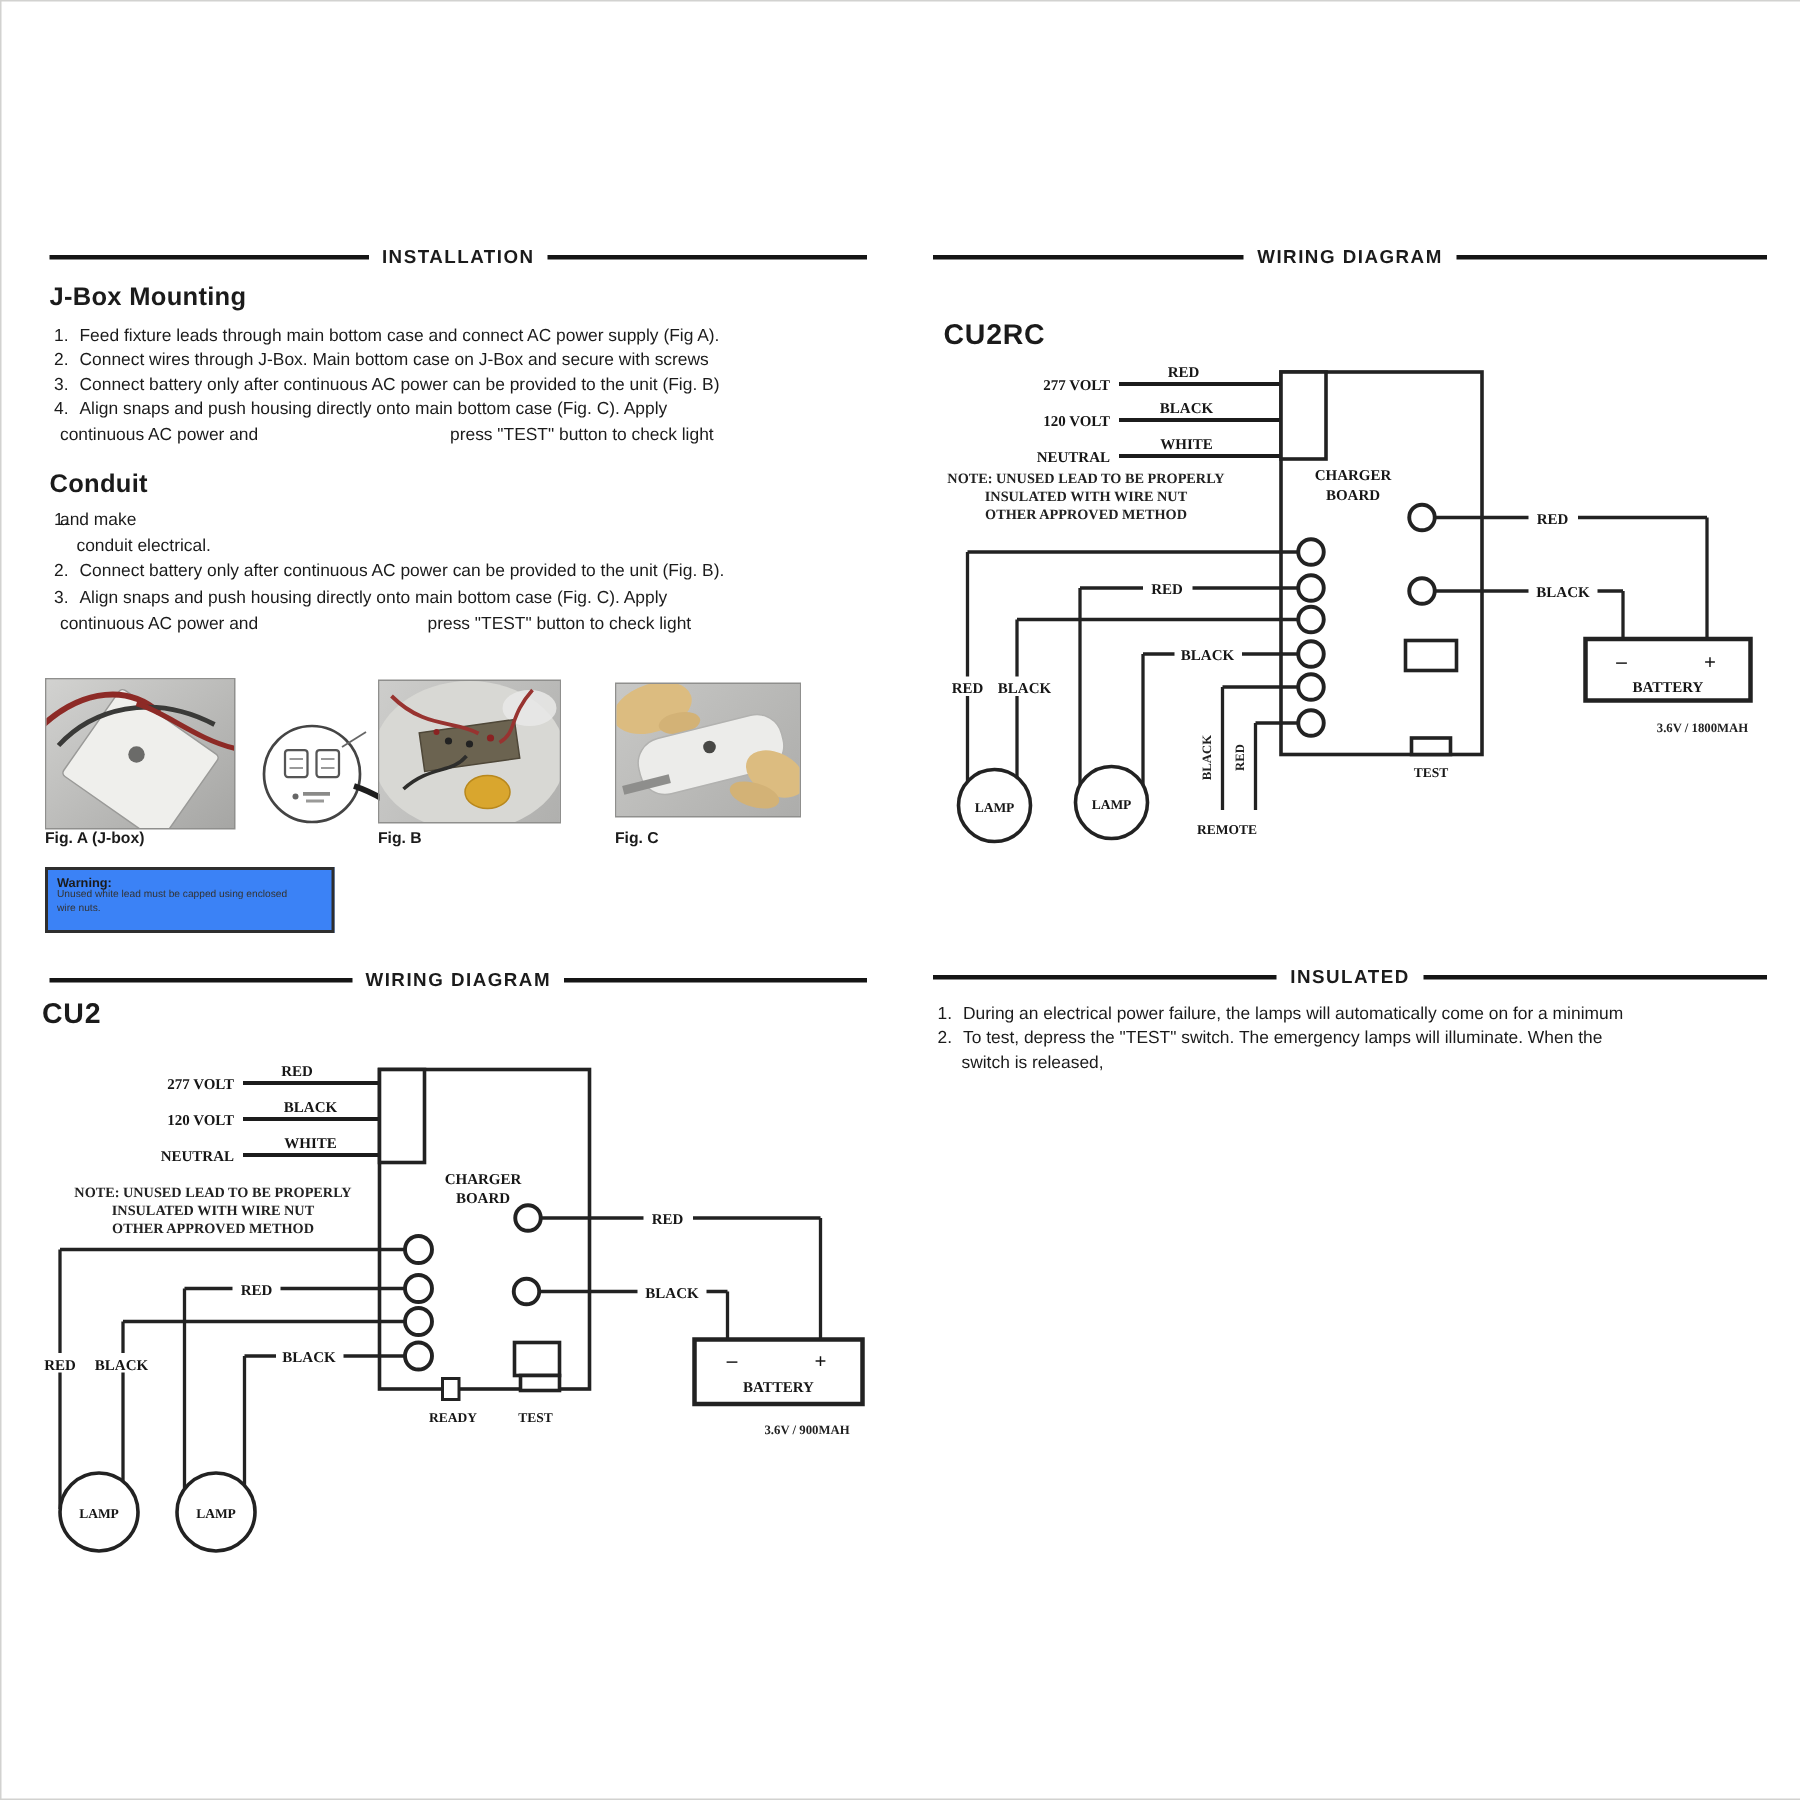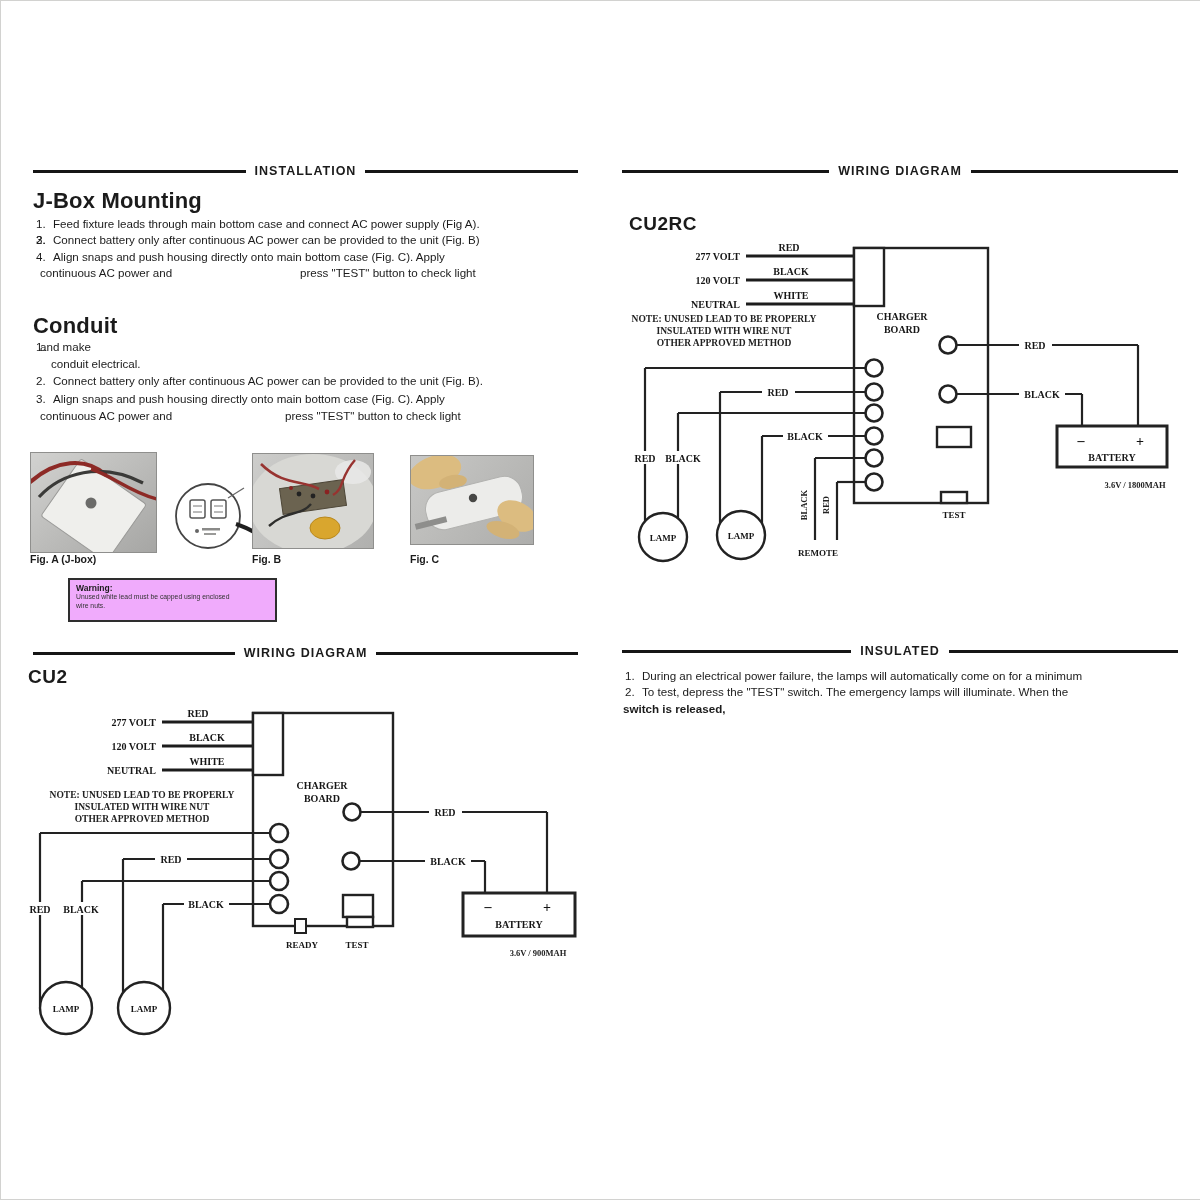--- a/index.html
+++ b/index.html
@@ -4,36 +4,36 @@
 <style>
   html,body{margin:0;padding:0;background:#888;}
   #page{position:relative;width:1200px;height:1200px;background:#fff;overflow:hidden;
         font-family:"Liberation Sans",sans-serif;color:#1b1b1b;
         box-shadow:inset 0 0 0 1px #d2d2d0; filter:blur(0.3px);padding-left:28px;}
   
   .sechead{position:absolute;display:flex;align-items:center;gap:9px;height:14px;}
   .sechead .rule{flex:1 1 auto;height:3px;background:#151515;}
   .sechead .ht{font-size:12.5px;font-weight:bold;letter-spacing:1px;white-space:nowrap;}
   
-  .h1{position:absolute;font-size:22px;font-weight:bold;letter-spacing:.2px;}
+  .h1{position:absolute;font-size:17px;font-weight:bold;letter-spacing:.2px;}
   .h1big{position:absolute;font-size:19px;font-weight:bold;letter-spacing:.5px;}
   
   .list{position:absolute;font-size:11.6px;line-height:16.4px;width:556px;}
   .ln{position:relative;white-space:nowrap;}
   .ln .num{position:absolute;left:3px;}
   .ln .tx{margin-left:20px;display:inline-block;}
   .ln .ml7 .tx, .tx.i7{margin-left:7px;text-align:right;}
   .tx.i18{margin-left:18px;}
   .gapright{position:absolute;top:0;}
   
   .photo{position:absolute;border:1px solid #8f8f8d;overflow:hidden;}
   .figlabel{position:absolute;font-size:10.5px;font-weight:bold;}
   
-  #warnbox{position:absolute;left:30px;top:578px;width:209px;height:44px;
-           border:2.5px solid #2e2e2e;background:#f0abfc;padding:3px 6px;box-sizing:border-box;margin-left:38px;}
+  #warnbox{position:absolute;left:30px;top:578px;width:193px;height:44px;
+           border:2.5px solid #2e2e2e;background:#3b82f6;padding:3px 6px;box-sizing:border-box;}
   #warnbox .wt{font-size:8.5px;font-weight:bold;line-height:10px;}
   #warnbox .wl{font-size:6.8px;line-height:8.5px;color:#333;}
   
   svg{position:absolute;overflow:visible;}
   .w{stroke:#222;stroke-width:2.2;fill:none;}
   .w3{stroke:#1c1c1c;stroke-width:2.8;fill:none;}
   .box{fill:#fff;stroke:#222;stroke-width:2.4;}
   .term{fill:#fff;stroke:#222;stroke-width:2.6;}
   .lbm{font:bold 10px "Liberation Serif",serif;fill:#161616;text-anchor:middle;}
   .lbe{font:bold 10px "Liberation Serif",serif;fill:#161616;text-anchor:end;}
@@ -66,21 +66,21 @@
   <div class="sechead" style="left:622px;top:644px;width:556px;">
     <div class="rule"></div>
     <div class="ht">INSULATED</div>
     <div class="rule"></div>
   </div>
 
   <div class="h1" style="left:33px;top:188px;">J-Box Mounting</div>
 
   <div class="list" style="left:33px;top:216px;">
     <div class="ln"><span class="num">1.</span><span class="tx">Feed fixture leads through main bottom case and connect AC power supply (Fig A).</span></div>
-    <div class="ln"><span class="num">2.</span></div>
+    <div class="ln"><span class="num">2.</span><span class="tx">Connect wires through J-Box. Main bottom case on J-Box and secure with screws</span></div>
     <div class="ln"><span class="num">3.</span><span class="tx">Connect battery only after continuous AC power can be provided to the unit (Fig. B)</span></div>
     <div class="ln"><span class="num">4.</span><span class="tx">Align snaps and push housing directly onto main bottom case (Fig. C). Apply</span></div>
     <div class="ln"><span class="tx i7">continuous AC power and</span><span class="gapright" style="left:267px;">press "TEST" button to check light</span></div>
   </div>
 
   <div class="h1" style="left:33px;top:313px;">Conduit</div>
 
   <div class="list" style="left:33px;top:338px;line-height:17.2px;">
     <div class="ln"><span class="num">1.</span></div>
     <div class="ln"><span class="tx i7">and make</span></div>
@@ -336,16 +336,16 @@
       <circle class="term" cx="66" cy="1008" r="26" style="stroke-width:2.4"></circle>
       <text class="sm" x="66" y="1012">LAMP</text>
       <circle class="term" cx="144" cy="1008" r="26" style="stroke-width:2.4"></circle>
       <text class="sm" x="144" y="1012">LAMP</text>
     </g>
   </svg>
 
   <div class="list" style="left:622px;top:668px;">
     <div class="ln"><span class="num">1.</span><span class="tx">During an electrical power failure, the lamps will automatically come on for a minimum</span></div>
     <div class="ln"><span class="num">2.</span><span class="tx">To test, depress the "TEST" switch. The emergency lamps will illuminate.  When the</span></div>
-    <div class="ln"><span class="tx" style="margin-left:1px;font-weight:bold;">switch is released,</span></div>
+    <div class="ln"><span class="tx" style="margin-left:19px;">switch is released,</span></div>
   </div>
 
 </div>
 
 </body></html>

